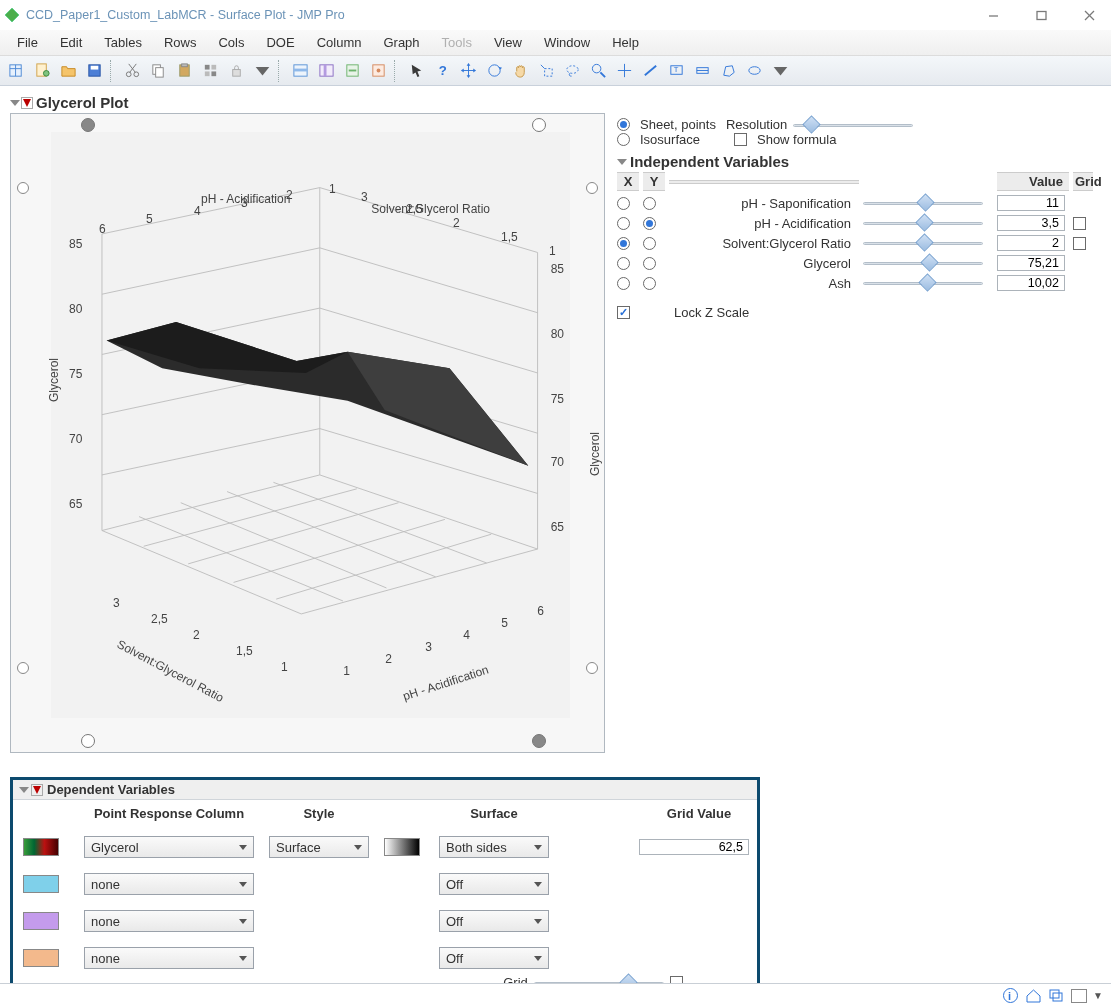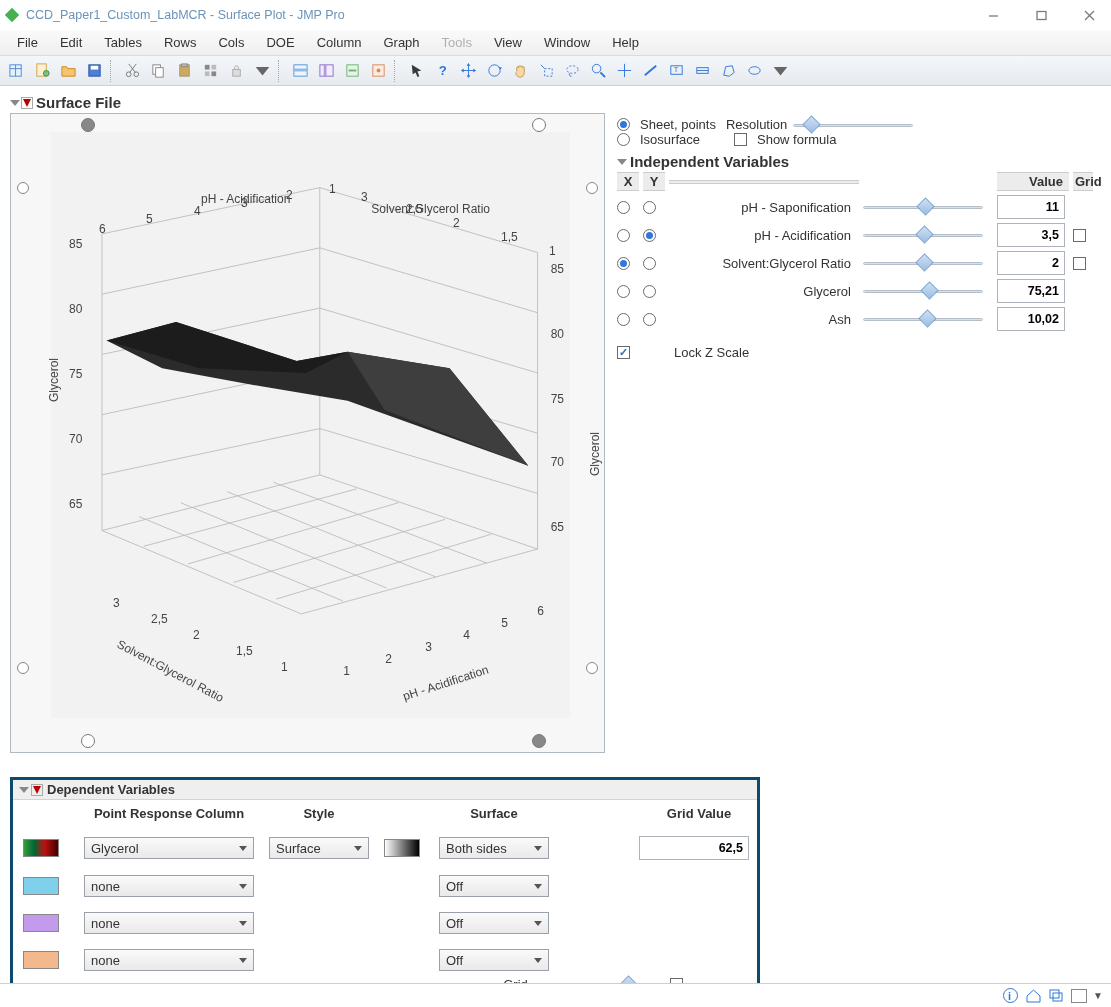--- a/index.html
+++ b/index.html
@@ -67,22 +67,22 @@
            background:#fff; cursor:pointer; }
   .radio.checked::after { content:""; width:7px; height:7px; background:#3176d9; border-radius:50%; }
   .chk { width:13px;height:13px;border:1px solid #6a6a6a;display:inline-flex;align-items:center;
          justify-content:center;background:#fff;cursor:pointer;margin-right:4px; }
   .chk.checked::after { content:"✓"; font-size:11px; color:#276fd6; font-weight:bold; line-height:1; }
   .slider { display:inline-block; width:120px; height:10px; position:relative; vertical-align:middle; }
   .slider .track { position:absolute; left:0; right:0; top:4px; height:3px;
                    background:linear-gradient(#ccd5de,#e7edf3); border-radius:2px; border:1px solid #b3bec9;}
   .slider .thumb { position:absolute; top:-2px; width:13px; height:13px; transform:rotate(45deg);
                    background:linear-gradient(135deg,#cfe0f4,#9dbde1); border:1px solid #7aa3d1; }
-  .valbox { width:68px; height:24px; border:1px solid #acb3ba; background:#fff; text-align:right;
-            padding:1px 5px; font-size:12.5px;font-weight:bold;}
+  .valbox { width:68px; height:16px; border:1px solid #acb3ba; background:#fff; text-align:right;
+            padding:1px 5px; font-size:12.5px;}
   .iv-table { display:grid; grid-template-columns:22px 22px 190px 130px 72px 20px;
               align-items:center; row-gap:4px; column-gap:4px; font-size:13px; }
   .iv-head { background:#ececec; border-top:1px solid #ccc; border-bottom:1px solid #ccc; font-weight:bold;
              padding:1px 2px; text-align:center;}
   .iv-head.txt { text-align:right; padding-right:6px;}
   
   .dv-panel { margin-top:24px; border:3px solid #0c4a6e; width:750px; }
   .dv-header { padding:2px 6px; background:#efefef; border-bottom:1px solid #d0d5da;
                display:flex; align-items:center; gap:4px;}
   .dv-body { padding:6px 10px 10px;}
@@ -326,21 +326,21 @@
       <svg viewBox="0 0 10 10">
         <polygon points="1,3 9,3 5,8" fill="#666"></polygon>
       </svg>
     </div>
 </div>
 
 <div class="content">
   <div class="section-header">
     <span class="discloser open"></span>
     <span class="reddrop"></span>
-    <span>Surface File</span>
+    <span>Glycerol Plot</span>
   </div>
 
   <div class="main-row">
 
     <div class="plot-frame">
 
       <span class="corner-dot fill" style="left:70px;top:4px"></span>
       <span class="corner-dot" style="right:58px;top:4px"></span>
       <span class="corner-dot" style="left:70px;bottom:4px"></span>
       <span class="corner-dot fill" style="right:58px;bottom:4px"></span>

